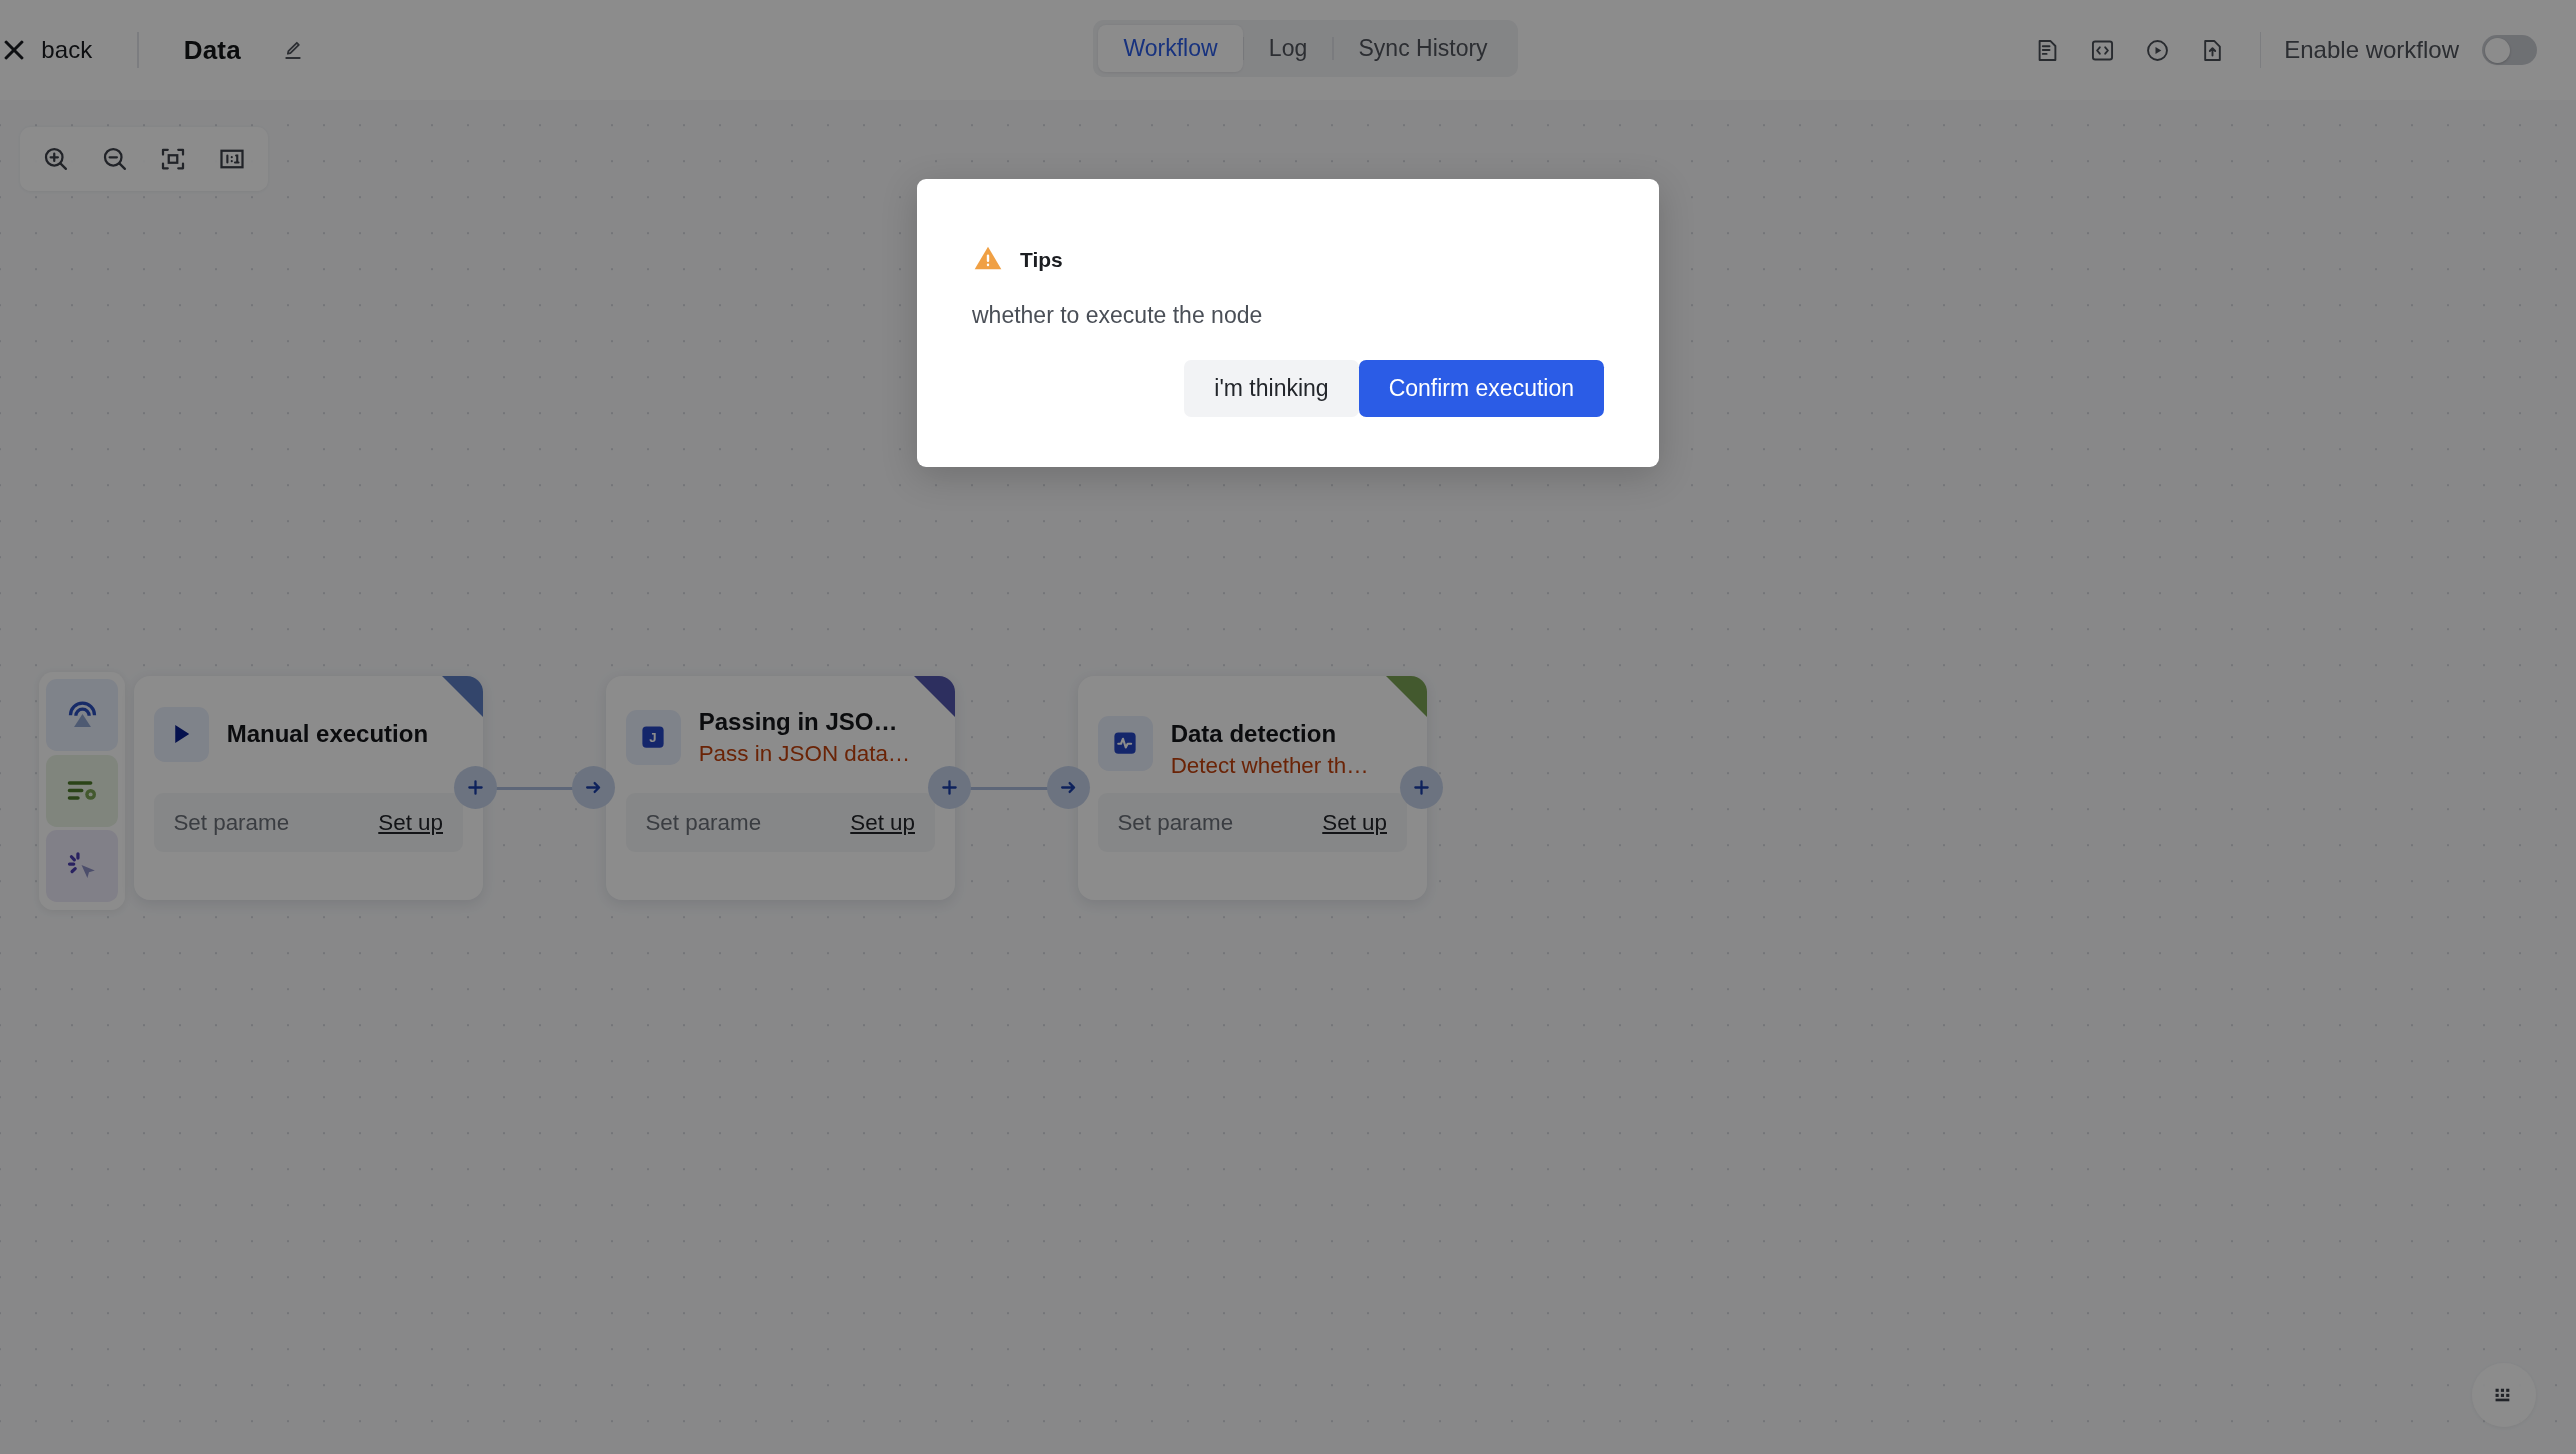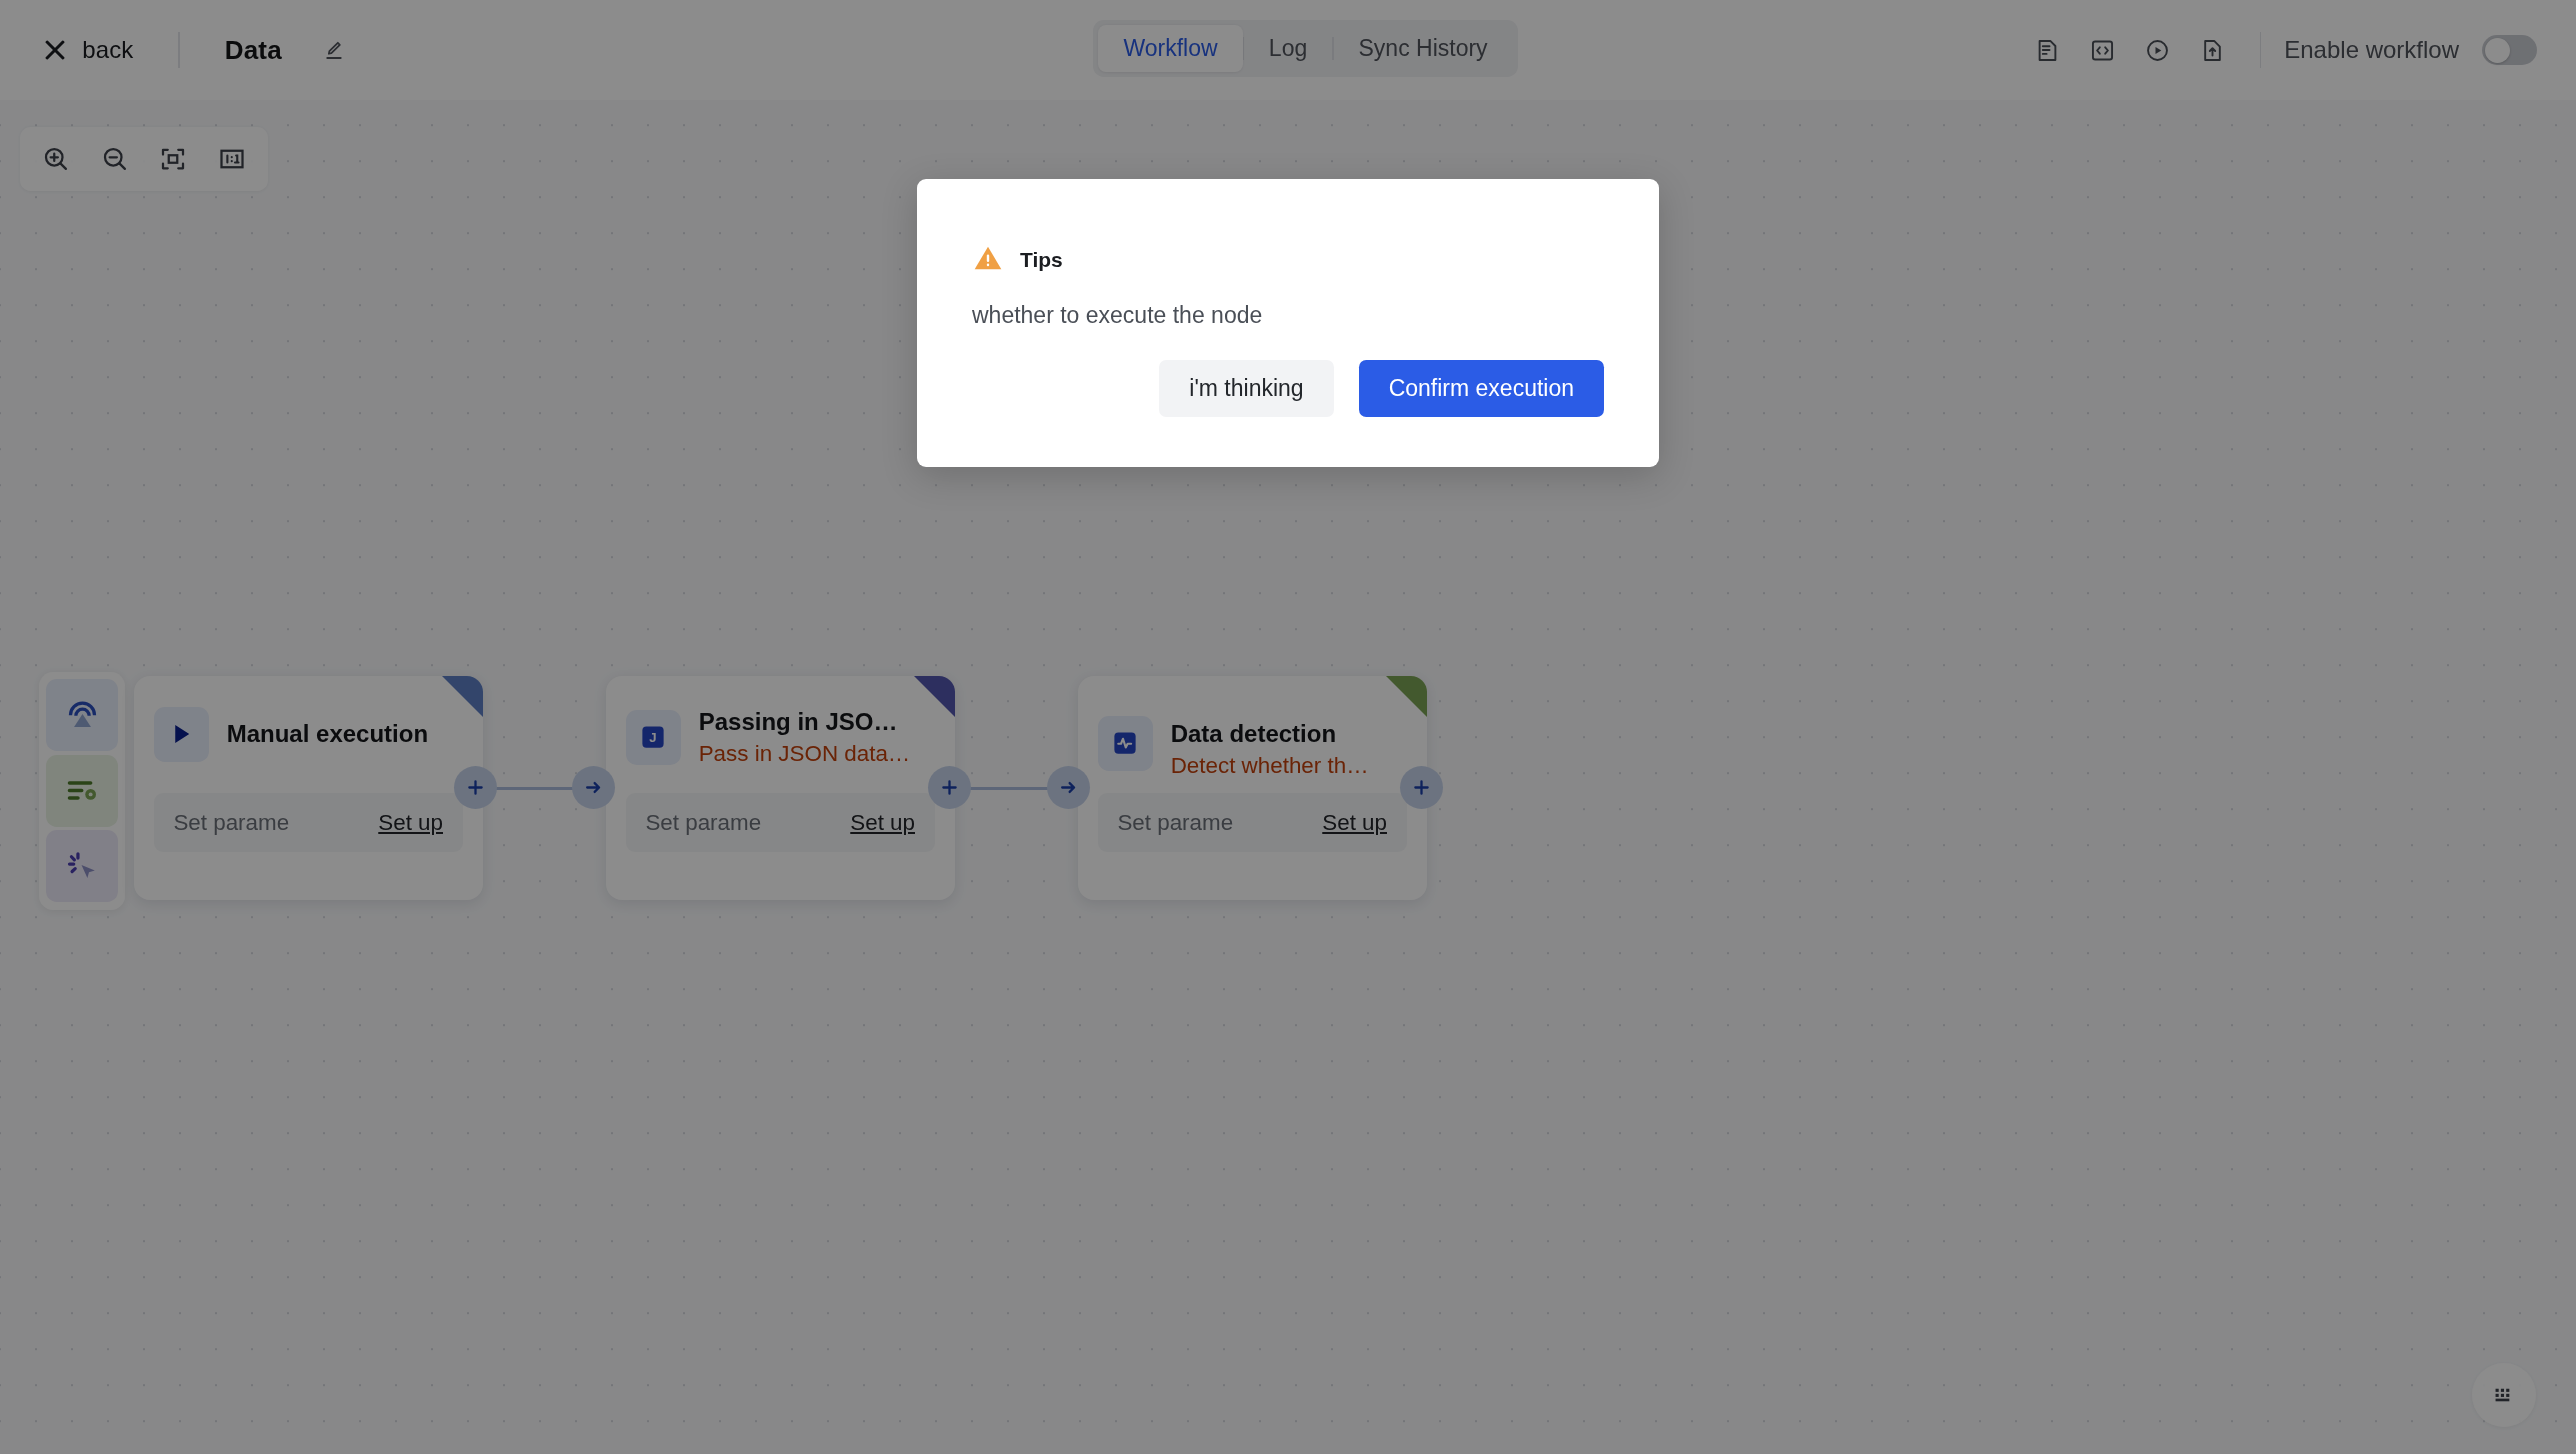--- a/index.html
+++ b/index.html
@@ -28,21 +28,20 @@
     height: 100px;
     background: #ffffff;
     display: flex;
     align-items: center;
     z-index: 5;
   }
 
   .hdr-left {
     display: flex;
     align-items: center;
-    padding-left: 41px;
     gap: 16px;
   }
 
   .back-btn {
     display: flex;
     align-items: center;
     gap: 14.3px;
     cursor: pointer;
   }
   .close-x {
@@ -378,21 +377,20 @@
     font-size: 23px;
     color: #4a4f57;
     line-height: 1.4;
   }
   .modal-actions {
     position: absolute;
     right: 55px;
     bottom: 50px;
     display: flex;
     align-items: flex-start;
-    gap: 25px;
   }
   .btn {
     height: 57px;
     border-radius: 7.2px;
     display: flex;
     align-items: center;
     justify-content: center;
     font-size: 23px;
     cursor: pointer;
     border: none;

